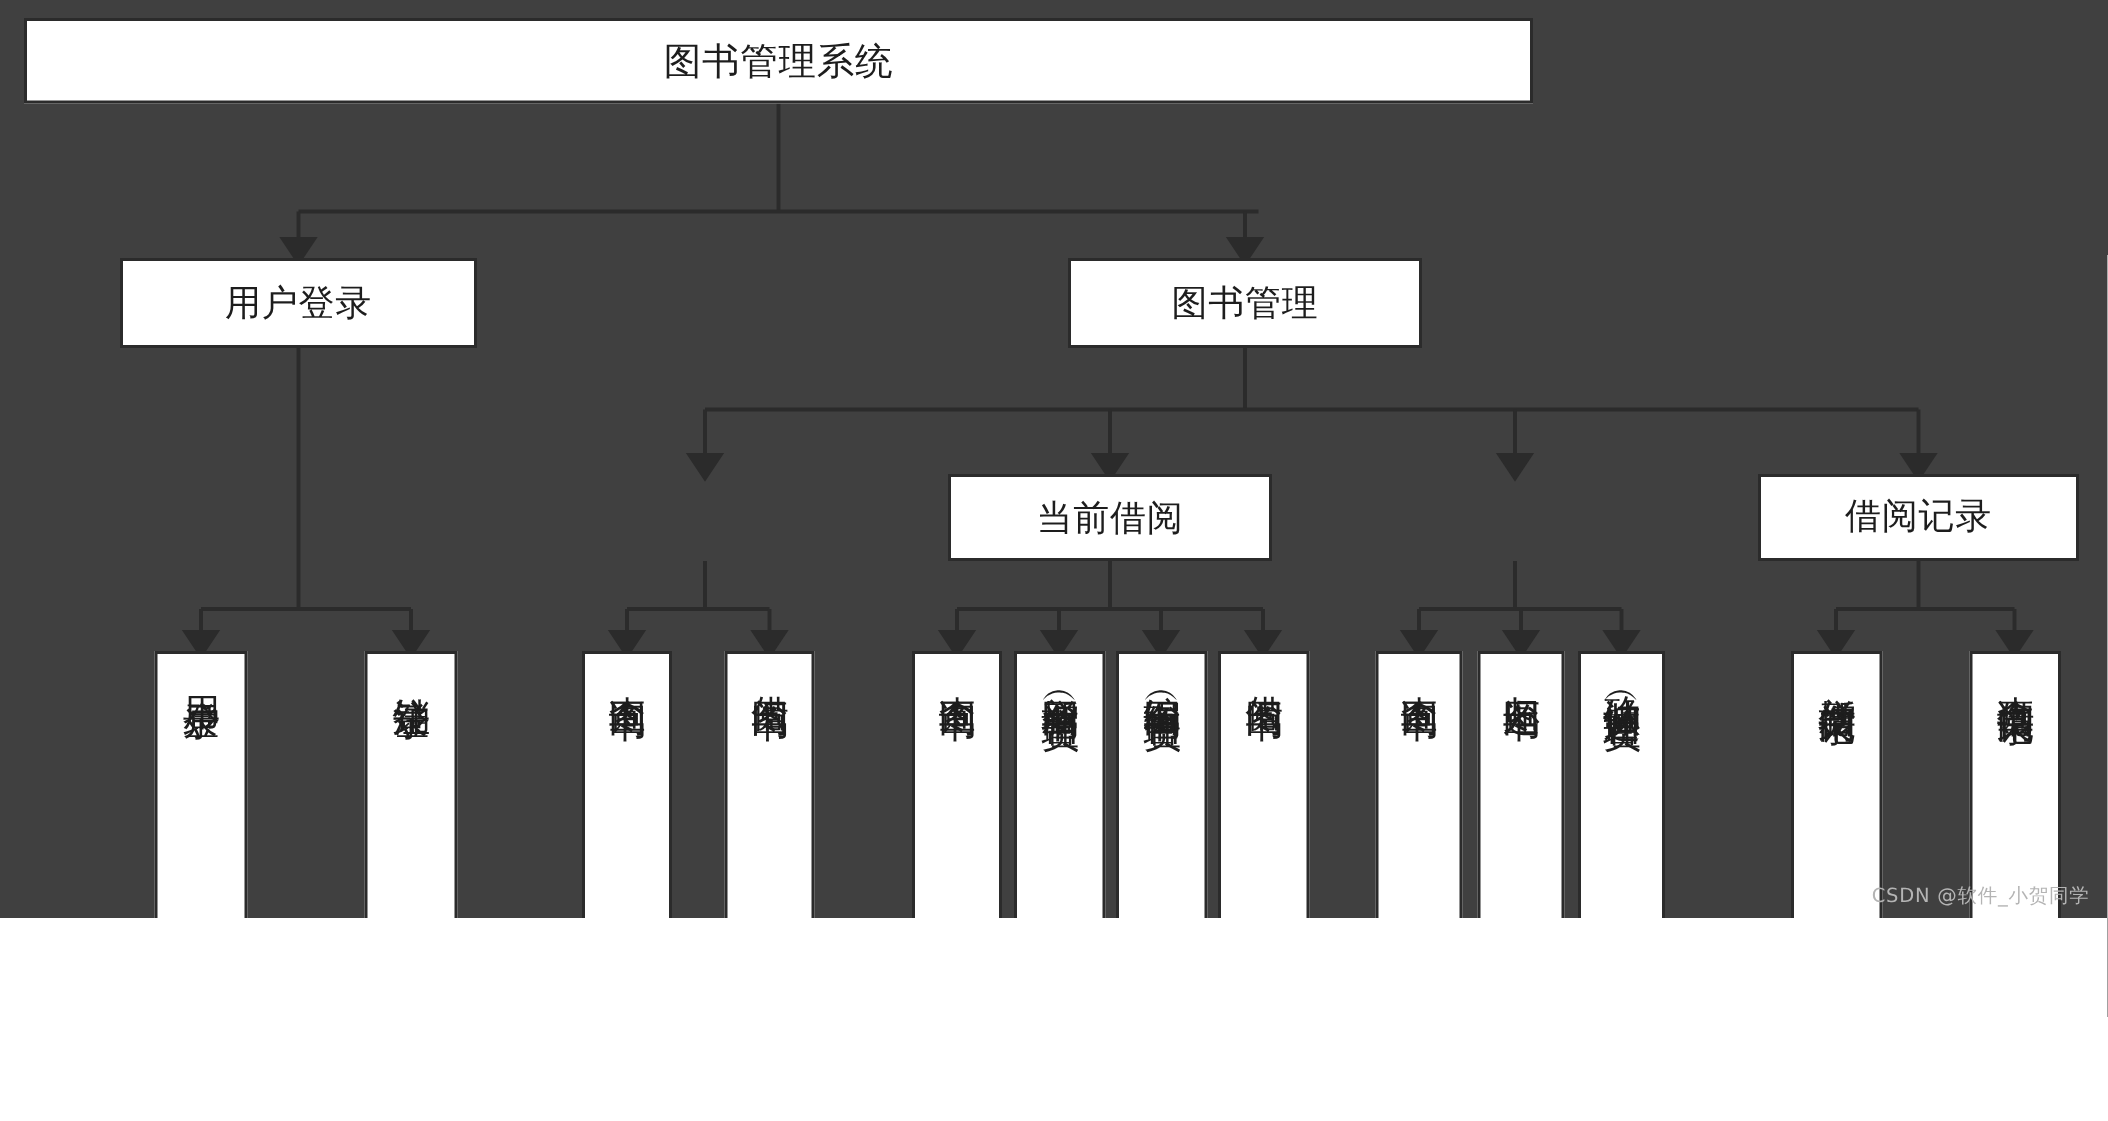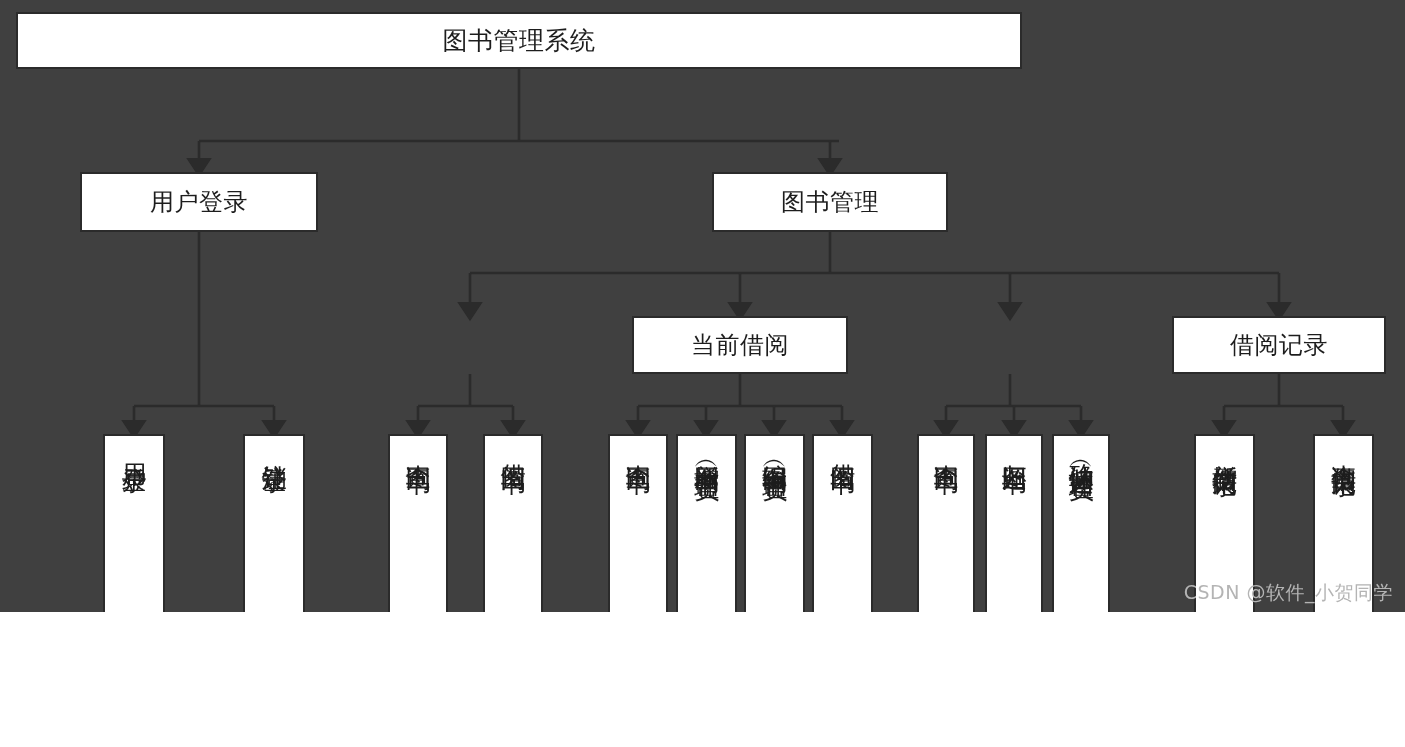--- a/index.html
+++ b/index.html
@@ -60,21 +60,21 @@
     text-orientation: upright;
     font-size: 25px;
     letter-spacing: 2px;
     line-height: 1.1;
     margin: 0 auto;
   }
   .watermark {
     position: absolute;
     right: 12px;
     bottom: 6px;
-    font-size: 19px;
+    font-size: 13px;
     color: #b4b4b4;
     letter-spacing: 0.5px;
     z-index: 5;
     white-space: nowrap;
     font-family: "DejaVu Sans", "Liberation Sans", sans-serif;
   }
 </style>
 </head>
 <body>
 

